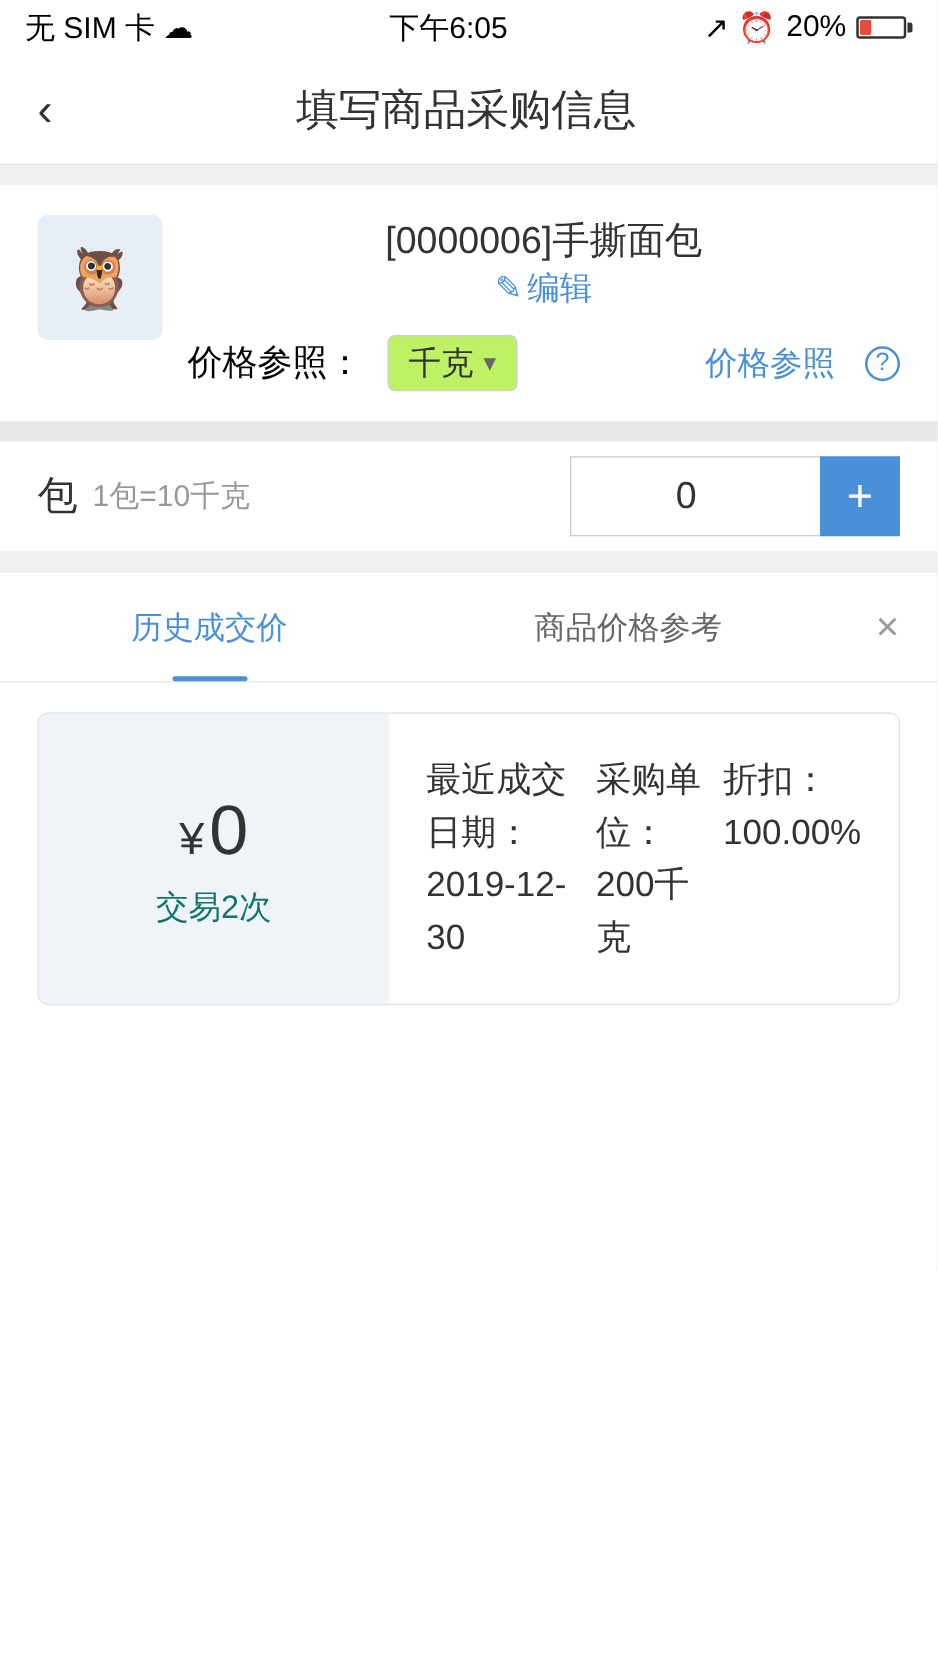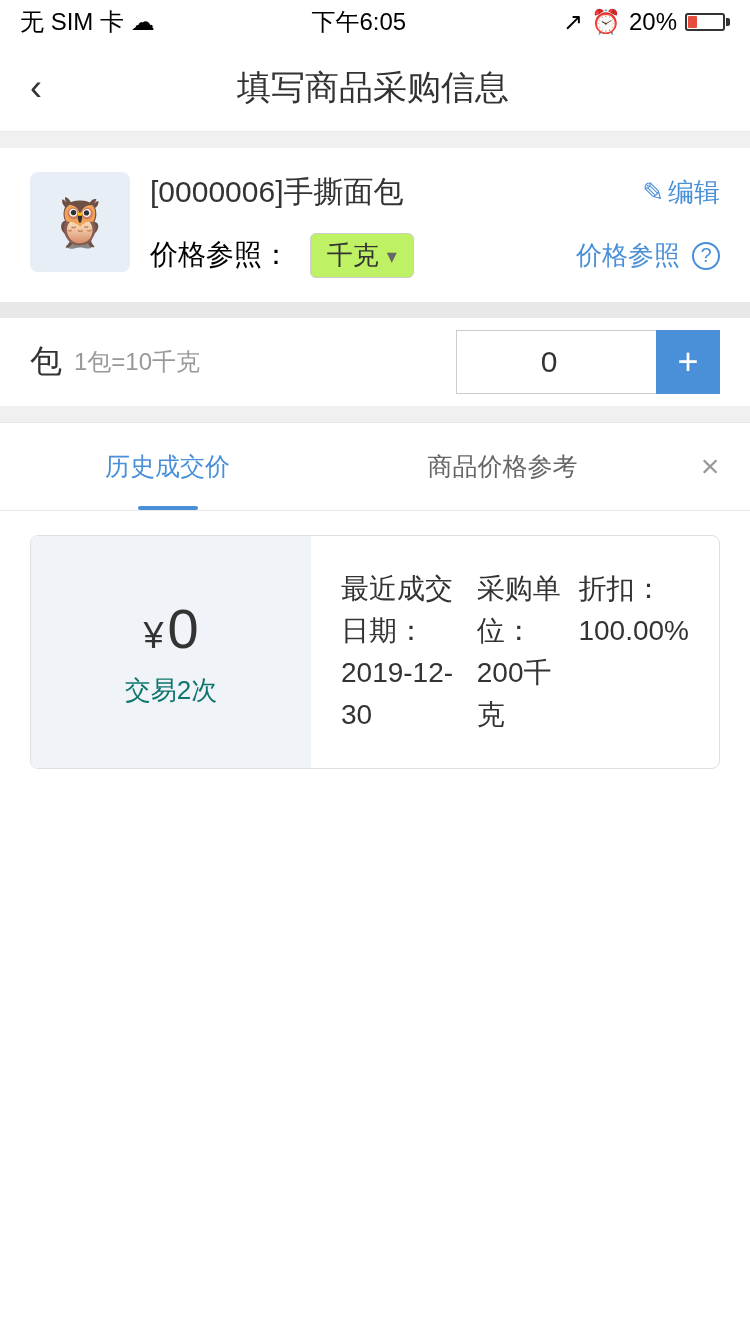--- a/index.html
+++ b/index.html
@@ -87,20 +87,21 @@
       color: #7a9cc4;
     }
     .product-info {
       flex: 1;
     }
     .product-name-row {
       display: flex;
       justify-content: space-between;
       align-items: center;
       margin-bottom: 20px;
+      flex-direction: column;
     }
     .product-name {
       font-size: 30px;
       color: #333;
       font-weight: 500;
     }
     .edit-link {
       color: #4a90d9;
       font-size: 26px;
       display: flex;
@@ -123,21 +124,21 @@
       color: #333;
       margin-left: 12px;
       background: #bef264;
     }
     .unit-arrow { font-size: 20px; margin-left: 8px; color: #666; }
     .price-ref-link {
       color: #4a90d9;
       font-size: 26px;
       display: flex;
       align-items: center;
-      gap: 12px;
+      gap: 24px;
     }
     .info-circle {
       width: 28px; height: 28px; border-radius: 50%;
       border: 2px solid #4a90d9;
       display: inline-flex; align-items: center; justify-content: center;
       font-size: 20px; color: #4a90d9;
     }
 
     
     .divider-thick {

